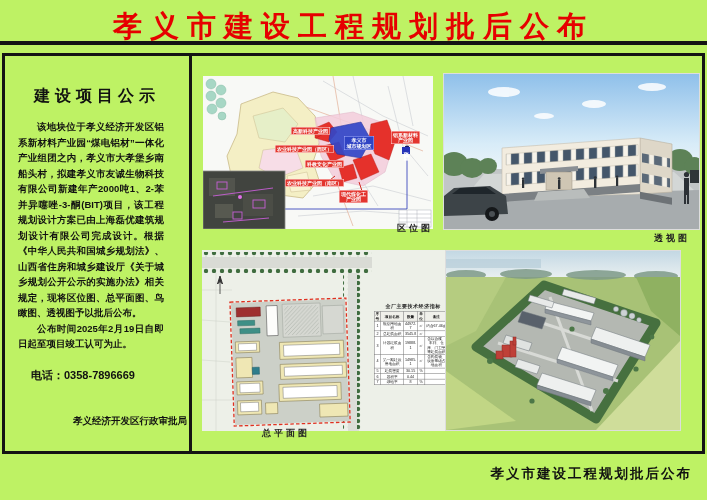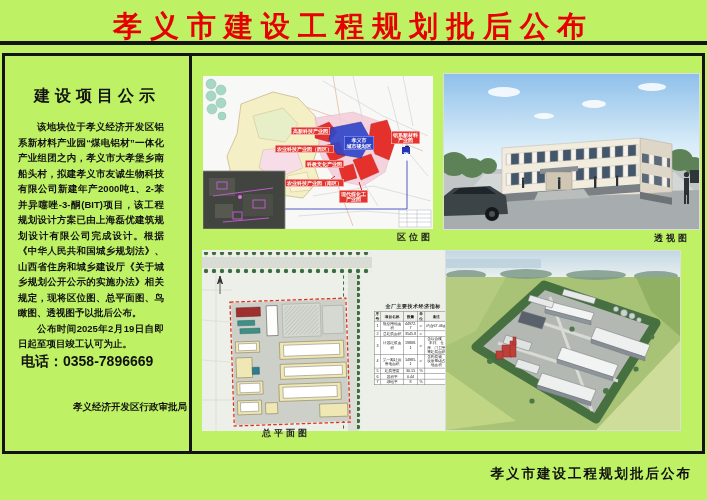--- a/index.html
+++ b/index.html
@@ -11,32 +11,32 @@
   .content-box{position:absolute;left:2px;top:53px;width:703px;height:401px;
         border:3px solid #141414;box-sizing:border-box;}
   .divider{position:absolute;left:184px;top:0;width:3px;height:395px;background:#141414;}
 
   
   .left-panel{position:absolute;left:0;top:0;width:184px;height:395px;}
   .panel-heading{margin-top:30px;text-align:center;font-size:16px;font-weight:bold;letter-spacing:5px;}
   .body-par{margin:12px 25px 0 13px;font-size:9.5px;line-height:15.5px;font-weight:600;
         text-align:justify;text-indent:2em;}
   .body-par.second{margin-top:0;}
-  .contact{padding-left:16px;font-size:14px;font-weight:600;line-height:19px;}
+  .contact{margin-top:14px;padding-left:26px;font-size:11px;font-weight:600;line-height:19px;}
   .signature{margin-top:30px;text-align:right;padding-right:2px;font-size:9.5px;font-weight:600;}
 
   
   .figure{position:absolute;background:#fff;}
   .figure svg{display:block;}
   .fig-map{left:203px;top:76px;width:230px;height:153px;}
   .fig-persp{left:443px;top:73px;width:257px;height:157px;border:1px solid #ddd;box-sizing:border-box;}
   .fig-plan{left:202px;top:250px;width:246px;height:181px;}
   .fig-aerial{left:445px;top:250px;width:236px;height:181px;border:1px solid #ddd;box-sizing:border-box;}
   .caption{position:absolute;font-size:9px;font-weight:600;letter-spacing:3px;color:#222;}
-  .cap-map{left:203px;top:231px;width:230px;text-align:right;}
+  .cap-map{left:203px;top:222px;width:230px;text-align:right;}
   .cap-persp{left:443px;top:232px;width:247px;text-align:right;}
   .cap-plan{left:262px;top:427px;width:160px;text-align:left;}
   .cap-aerial{left:443px;top:434px;width:248px;text-align:right;}
 
   
   .mlab{position:absolute;transform:scale(0.5);transform-origin:0 0;font-size:10px;line-height:11px;
         background:#e3352e;color:#fff;padding:1px 3px;white-space:pre;text-align:center;
         border:1px solid #ffdede;font-weight:bold;}
   .mlab-0{left:88px;top:51px;} .mlab-1{left:72px;top:69px;} .mlab-2{left:102px;top:84px;}
   .mlab-3{left:82px;top:103px;} .mlab-4{left:136px;top:114px;} .mlab-5{left:188px;top:55px;}

